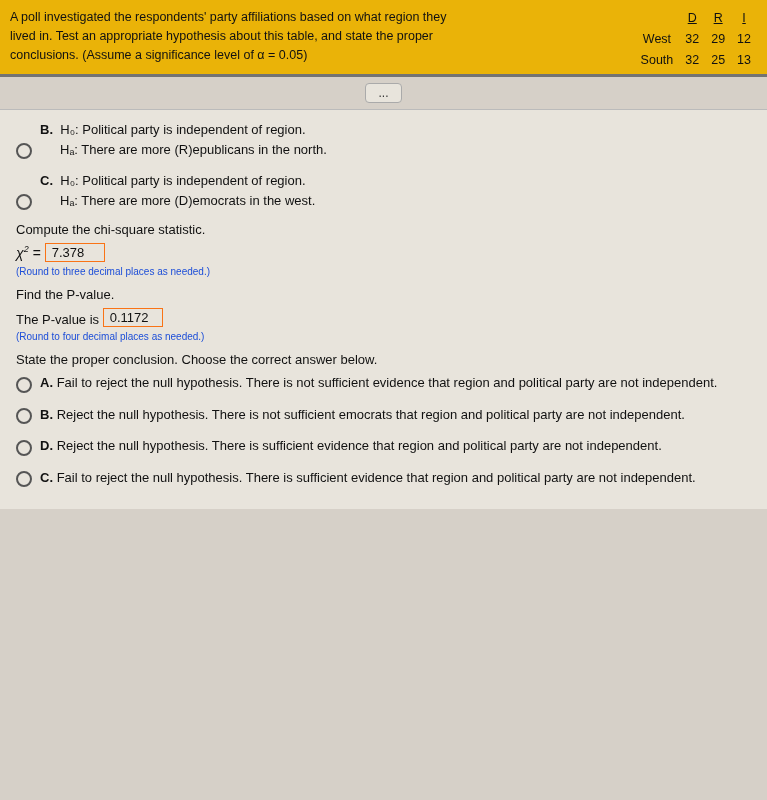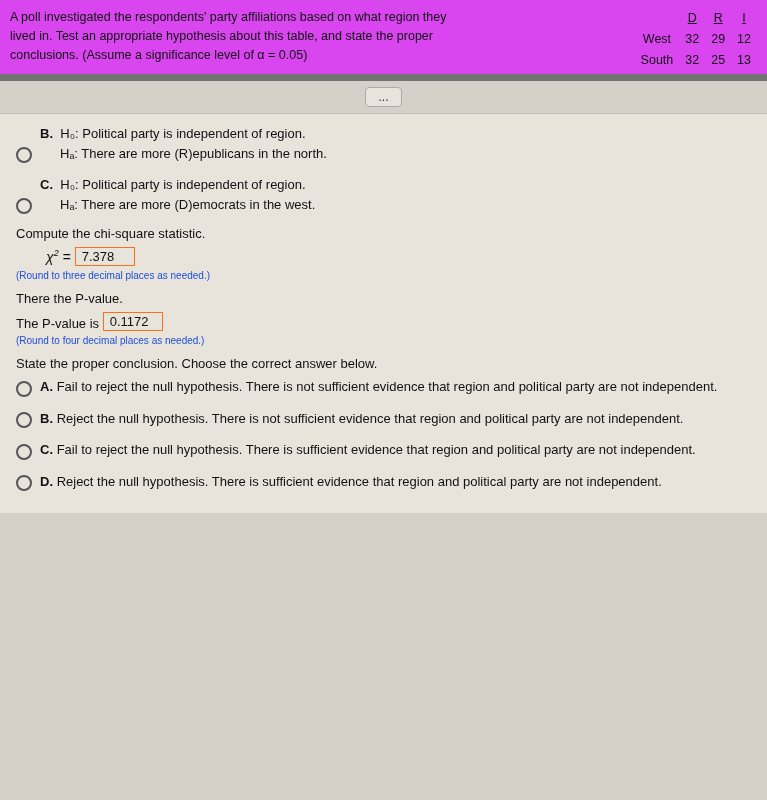--- a/index.html
+++ b/index.html
@@ -19,23 +19,23 @@
 
     .page-container {
       width: 767px;
       background-color: #d6d0c8;
       padding: 0;
     }
 
     
     .top-section {
       display: flex;
-      background-color: #d946ef;
+      background-color: #eab308;
       padding: 8px 10px 4px 10px;
-      border-bottom: 7px solid #737373;
+      border-bottom: 3px solid #737373;
     }
 
     .question-text {
       flex: 1;
       font-size: 12.5px;
       line-height: 1.5;
       color: #111;
       padding-right: 10px;
     }
 
@@ -130,21 +130,20 @@
     .formula-line {
       display: flex;
       align-items: center;
       margin-bottom: 4px;
     }
 
     .formula-symbol {
       font-size: 14px;
       font-style: italic;
       margin-right: 4px;
-      margin-left: 30px;
     }
 
     .value-box {
       border: 1px solid #f97316;
       padding: 1px 6px;
       font-size: 13px;
       background-color: #e8e4dc;
       min-width: 60px;
       display: inline-block;
     }
@@ -238,55 +237,55 @@
     <div class="section-divider">
       <p class="section-heading">Compute the chi-square statistic.</p>
       <div class="formula-line">
         <span class="formula-symbol"><em>χ</em><sup>2</sup> =</span>
         <span class="value-box">7.378</span>
       </div>
       <p class="round-note">(Round to three decimal places as needed.)</p>
     </div>
 
     <div class="section-divider">
-      <p class="section-heading">There the P-value.</p>
+      <p class="section-heading">Find the P-value.</p>
       <div class="pvalue-line">
         <span>The P-value is</span>&nbsp;
         <span class="value-box">0.1172</span>
       </div>
       <p class="round-note">(Round to four decimal places as needed.)</p>
     </div>
 
     <div class="section-divider">
       <p class="section-heading">State the proper conclusion. Choose the correct answer below.</p>
 
       <div class="option-row">
         <div class="radio-circle"></div>
         <div class="option-text">
           <strong>A.</strong>&nbsp;<span>Fail to reject the null hypothesis. There is not sufficient evidence that region and political party are not independent.</span>
         </div>
       </div>
 
       <div class="option-row">
         <div class="radio-circle"></div>
         <div class="option-text">
-          <strong>B.</strong>&nbsp;<span>Reject the null hypothesis. There is not sufficient evidence that region and political party are not independent.</span>
+          <strong>B.</strong>&nbsp;<span>Reject the null hypothesis. There is not sufficient emocrats that region and political party are not independent.</span>
+        </div>
+      </div>
+
+      <div class="option-row">
+        <div class="radio-circle"></div>
+        <div class="option-text">
+          <strong>D.</strong>&nbsp;<span>Reject the null hypothesis. There is sufficient evidence that region and political party are not independent.</span>
         </div>
       </div>
 
       <div class="option-row">
         <div class="radio-circle"></div>
         <div class="option-text">
           <strong>C.</strong>&nbsp;<span>Fail to reject the null hypothesis. There is sufficient evidence that region and political party are not independent.</span>
-        </div>
-      </div>
-
-      <div class="option-row">
-        <div class="radio-circle"></div>
-        <div class="option-text">
-          <strong>D.</strong>&nbsp;<span>Reject the null hypothesis. There is sufficient evidence that region and political party are not independent.</span>
         </div>
       </div>
 
     </div>
 
   </div>
 </div>
 
 </body></html>

